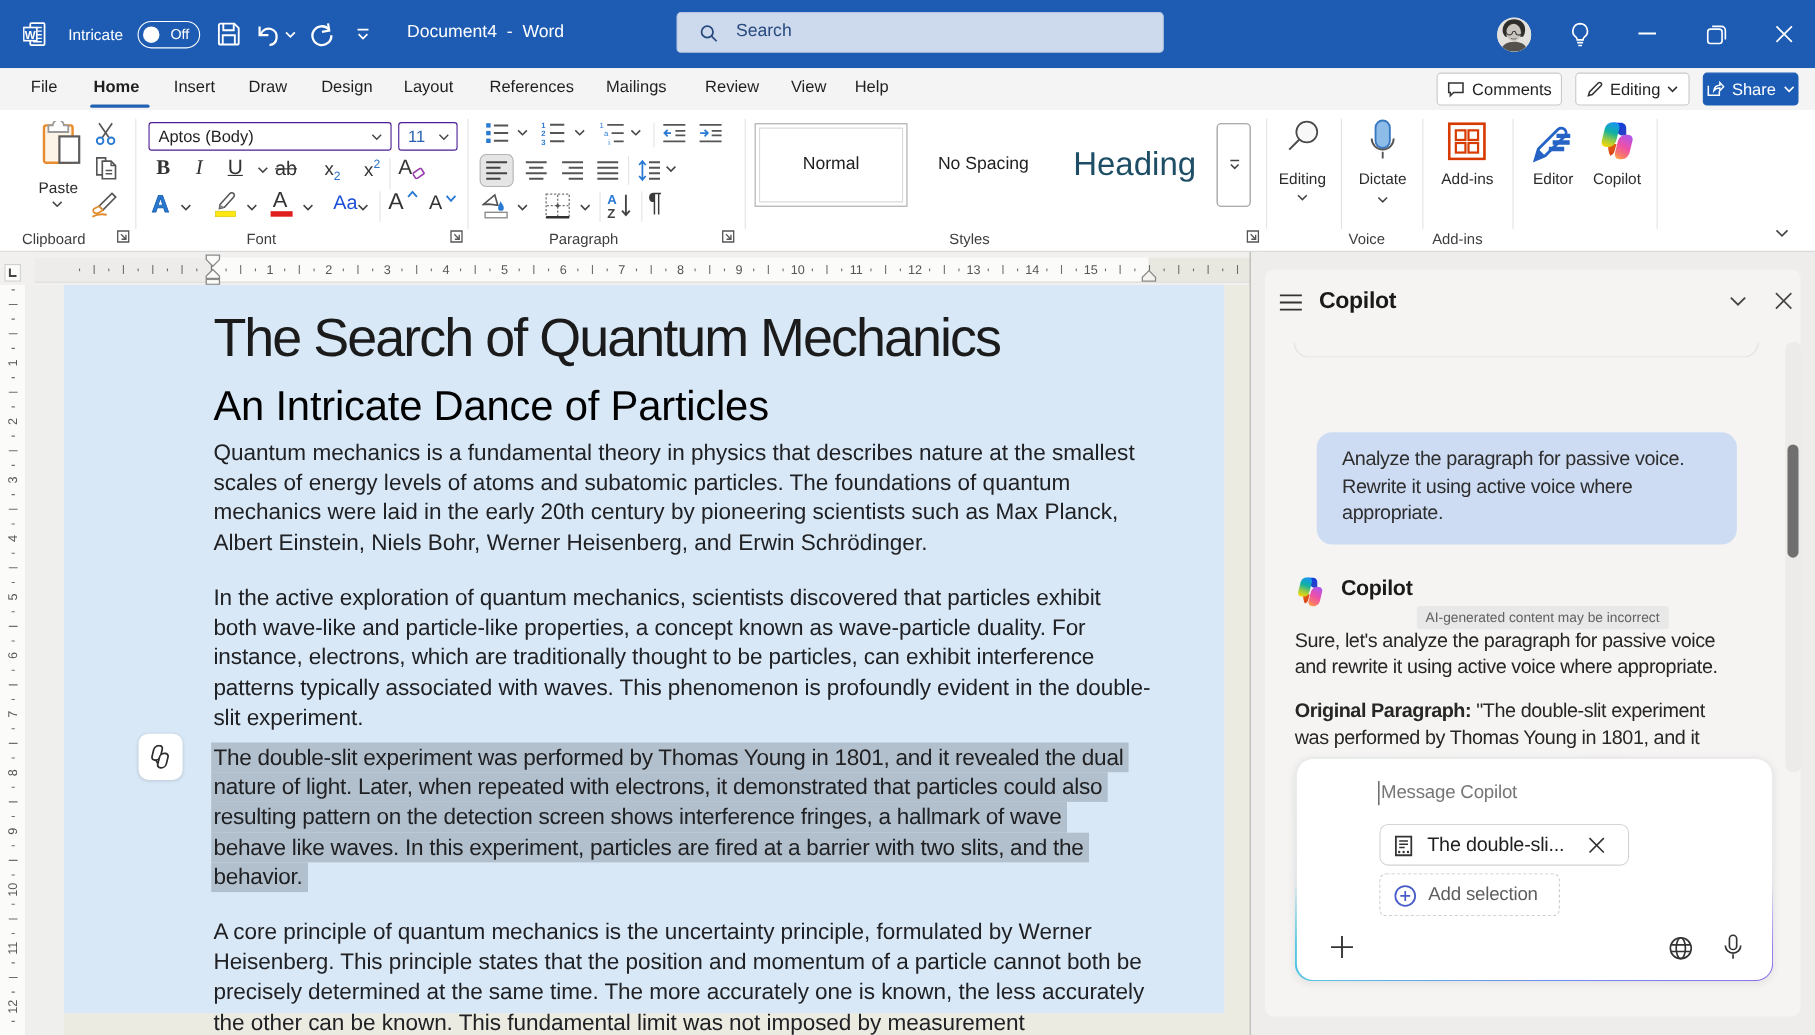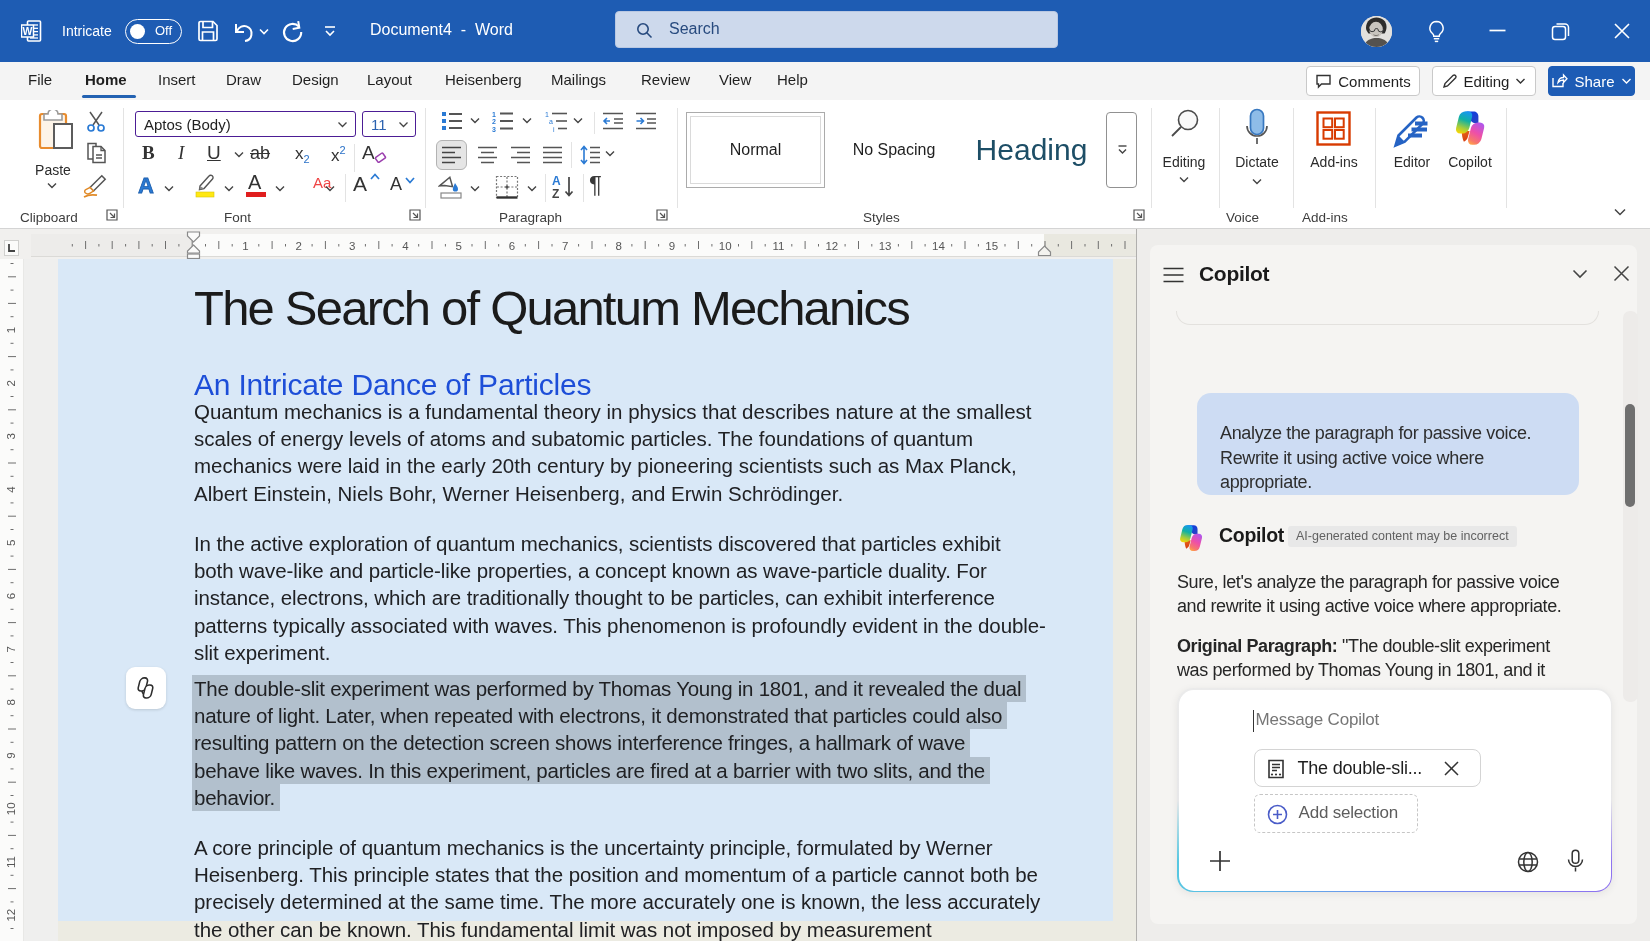--- a/index.html
+++ b/index.html
@@ -38,32 +38,32 @@
 
 #rulerrow { position:absolute; left:0; top:229px; width:1137px; height:30px; background:#f1f0ee; }
 #vruler { position:absolute; left:0; top:259px; width:24px; height:682px; background:#fbfbfa; border-right:1px solid #e8e8e6; }
 #canvasL { position:absolute; left:24px; top:259px; width:34px; height:682px; background:#efefee; }
 #page { position:absolute; left:58px; top:259px; width:1078px; height:682px; background:#ecebe2; }
 #bluehl { position:absolute; left:58px; top:259px; width:1055px; height:662px; background:#d9e8f7; }
 #pageedge { position:absolute; left:1136px; top:229px; width:2px; height:712px; background:#b0afad; }
 #gapR { position:absolute; left:1138px; top:229px; width:12px; height:712px; background:#f1f0ee; }
 
 #doc-title { position:absolute; left:194px; top:280px; font-size:49px; color:#1b1b1b; letter-spacing:-1.8px; }
-#doc-sub { position:absolute; left:194px; top:349px; font-size:30px; color:#1d4ed8; letter-spacing:-0.2px;margin-top:19px; }
+#doc-sub { position:absolute; left:194px; top:349px; font-size:38px; color:#000000; letter-spacing:-0.2px; }
 .para { position:absolute; left:194px; font-size:20.5px; line-height:27.3px; color:#202124; white-space:nowrap; }
 .selline { height:27.3px; }
 .selline span { display:inline-block; height:27.3px; line-height:27.3px; background:#b2c0cd; padding:0 5px 0 2px; margin-left:-2px; }
 
 
 #panelbg { position:absolute; left:1137px; top:229px; width:513px; height:712px; background:#eeedeb; }
 #panelcard { position:absolute; left:1150px; top:245px; width:487px; height:679px; background:#f5f4f2; border-radius:8px; }
 #cp-title { position:absolute; left:1199px; top:262px; font-size:21px; font-weight:700; color:#1a1a1a; letter-spacing:-0.3px; }
-#bubble { position:absolute; left:1197px; top:393px; width:382px; height:102px; background:#cddcf3; border-radius:14px; font-size:18px; color:#2e2e2e; line-height:24.6px; padding:28px 0 0 23px; letter-spacing:-0.35px; }
+#bubble { position:absolute; left:1197px; top:393px; width:382px; height:102px; background:#cddcf3; border-radius:14px; font-size:18px; color:#2e2e2e; line-height:24.6px; padding:12px 0 0 23px; letter-spacing:-0.35px; }
 #cp-label { position:absolute; left:1219px; top:524px; font-size:19.5px; font-weight:700; color:#1a1a1a; letter-spacing:-0.3px; }
-#cp-chip { position:absolute; left:1288px; top:526px; height:21px; background:#e8e8e8; border-radius:3px; font-size:12.5px; color:#616161; padding:3px 8px; }
+#cp-chip { position:absolute; left:1288px; top:551px; height:21px; background:#e8e8e8; border-radius:3px; font-size:12.5px; color:#616161; padding:3px 8px; }
 .cp-text { position:absolute; left:1177px; font-size:18px; color:#262626; line-height:24px; letter-spacing:-0.4px; }
 #inputcard-outer { position:absolute; left:1177px; top:688px; width:435px; height:204px; border-radius:16px;
   background:linear-gradient(180deg, #ebebeb 0%, #e7e7e9 55%, rgba(231,231,233,0) 85%), linear-gradient(100deg, #54cfe0 0%, #6f8fee 55%, #8f72f0 100%); padding:1.5px;
   box-shadow:0 2px 8px rgba(0,0,0,0.07); }
 #inputcard { width:100%; height:100%; background:#fff; border-radius:15px; position:relative; }
 #msgph { position:absolute; left:77px; top:20px; font-size:17px; color:#767676; letter-spacing:-0.2px; }
 #selchip { position:absolute; left:75px; top:59px; width:227px; height:38px; border:1px solid #d4d4d4; border-radius:8px; font-size:18px; color:#1f1f1f; letter-spacing:-0.2px; }
 #addsel { position:absolute; left:75px; top:104px; width:164px; height:39px; border:1px dashed #c6c6c6; border-radius:6px; font-size:17px; color:#5d5d5d; letter-spacing:-0.2px; }
 #cp-track { position:absolute; left:1623px; top:311px; width:15px; height:391px; background:#edebe9; border-radius:7px; }
 #cp-thumb { position:absolute; left:1625px; top:404px; width:10px; height:103px; background:#6f6f6f; border-radius:5px; }
@@ -157,21 +157,21 @@
 </div>
 
 <div id="menubar">
   <div class="menu-item" style="left:28px">File</div>
   <div class="menu-item menu-home" style="left:85px">Home</div>
   <div id="home-underline"></div>
   <div class="menu-item" style="left:158px">Insert</div>
   <div class="menu-item" style="left:226px">Draw</div>
   <div class="menu-item" style="left:292px">Design</div>
   <div class="menu-item" style="left:367px">Layout</div>
-  <div class="menu-item" style="left:445px">Heisenberg</div>
+  <div class="menu-item" style="left:445px">References</div>
   <div class="menu-item" style="left:551px">Mailings</div>
   <div class="menu-item" style="left:641px">Review</div>
   <div class="menu-item" style="left:719px">View</div>
   <div class="menu-item" style="left:777px">Help</div>
   <div class="topbtn" style="left:1306px;width:114px">
     <svg width="17" height="16" viewBox="0 0 17 16">
         <path d="M2 2.5 H15 V11 H6.5 L3.5 14 V11 H2 Z" fill="none" stroke="#333" stroke-width="1.4"></path>
       </svg>
     <span>Comments</span>
   </div>
@@ -271,21 +271,21 @@
     <rect x="4" y="19" width="18" height="5" fill="#ffe812" stroke="#d8c40a" stroke-width="0.6"></rect>
   </svg>
   <svg class="ricon" style="left:223px;top:85px" width="12" height="8" viewBox="0 0 12 8">
       <path d="M2 1.5 L6 5.5 L10 1.5" fill="none" stroke="#444" stroke-width="1.4"></path>
     </svg>
   <div style="position:absolute;left:248px;top:71px;font-size:20px;color:#333">A</div>
   <div style="position:absolute;left:246px;top:92px;width:20px;height:5px;background:#e01e1e"></div>
   <svg class="ricon" style="left:274px;top:85px" width="12" height="8" viewBox="0 0 12 8">
       <path d="M2 1.5 L6 5.5 L10 1.5" fill="none" stroke="#444" stroke-width="1.4"></path>
     </svg>
-  <div style="position:absolute;left:313px;top:74px;font-size:15px;color:#ef4444">Aa</div>
+  <div style="position:absolute;left:303px;top:74px;font-size:18px;color:#1d4ed8">Aa</div>
   <svg class="ricon" style="left:324px;top:85px" width="12" height="8" viewBox="0 0 12 8">
       <path d="M2 1.5 L6 5.5 L10 1.5" fill="none" stroke="#444" stroke-width="1.4"></path>
     </svg>
   <div class="rsep" style="left:345px;top:74px;height:28px"></div>
   <div style="position:absolute;left:353px;top:72px;font-size:21px;color:#333">A</div>
   <svg class="ricon" style="left:369px;top:72px" width="12" height="9" viewBox="0 0 12 9">
       <path d="M2 7 L6 2.5 L10 7" fill="none" stroke="#2a7ad4" stroke-width="1.7"></path>
     </svg>
   <div style="position:absolute;left:390px;top:74px;font-size:18px;color:#333">A</div>
   <svg class="ricon" style="left:404px;top:76px" width="12" height="9" viewBox="0 0 12 9">

